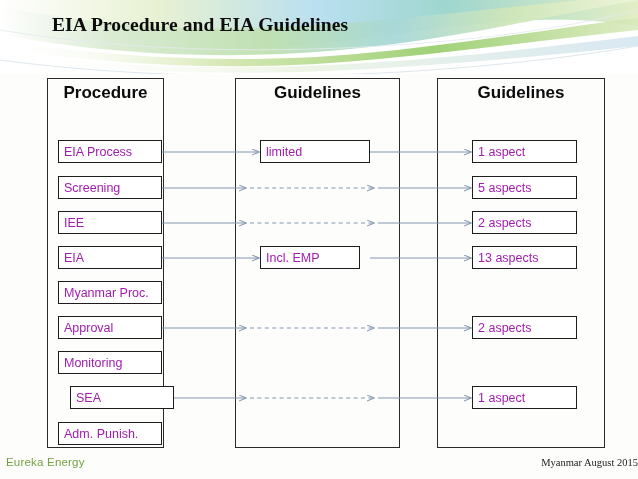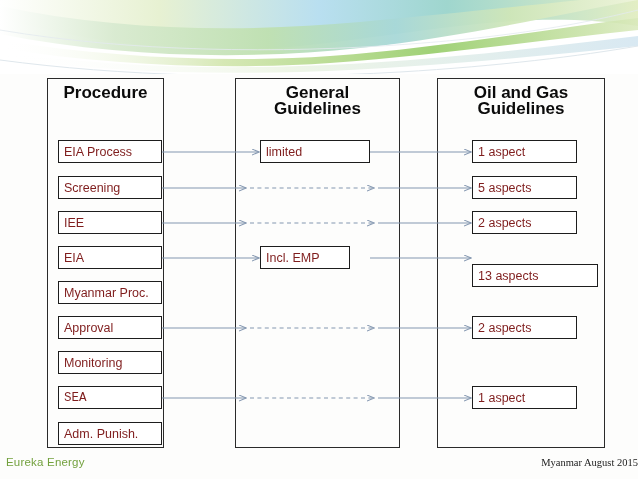--- a/index.html
+++ b/index.html
@@ -38,21 +38,21 @@
   .col-header{
     position:absolute;left:0;right:0;top:6px;
     text-align:center;font-weight:bold;font-size:17px;color:#0b0b0b;
     line-height:15.5px;font-family:"Liberation Sans", sans-serif;
   }
 
   
   .node{
     position:absolute;box-sizing:border-box;
     border:1.2px solid #1d1d1d;background:#ffffff;
-    font-size:12.5px;color:#7f1d1d;
+    font-size:12.5px;color:#a21caf;
     line-height:22px;height:23px;
     padding-left:5px;white-space:nowrap;overflow:hidden;
     font-family:"Liberation Sans", sans-serif;
   }
 
   
   #connectors{position:absolute;left:0;top:0;width:638px;height:479px;pointer-events:none;}
 
   
   #footer-left{
@@ -106,36 +106,35 @@
       <path d="M 0,-6 L 638,-6 L 638,26 C 520,8 420,34 300,46 C 200,56 90,44 0,18 Z" fill="url(#gB)"></path>
       <path d="M 638,0 C 560,14 470,36 360,48 C 250,60 120,58 0,34 L 0,6 C 120,32 250,32 360,22 C 470,12 560,2 638,-6 Z" fill="url(#gA)" opacity="0.95"></path>
       <path d="M 638,18 C 540,30 440,48 330,56 C 230,63 110,58 0,40 L 0,48 C 110,66 230,70 330,63 C 440,55 540,40 638,30 Z" fill="url(#gC)" opacity="0.85"></path>
       <path d="M 638,36 C 520,50 420,62 300,66 C 190,70 90,64 0,52 L 0,58 C 90,70 190,75 300,72 C 420,68 520,58 638,46 Z" fill="url(#gD)" opacity="0.8"></path>
       <path d="M 0,60 C 120,76 260,80 400,72 C 500,66 580,56 638,46" fill="none" stroke="#dfe7ec" stroke-width="1"></path>
       <path d="M 0,30 C 130,52 280,54 410,44 C 520,36 590,22 638,10" fill="none" stroke="#e3eaef" stroke-width="0.8"></path>
     </svg>
   </div>
 
   <div id="title-block">
+    <div id="slide-title">EIA Procedure and EIA Guidelines</div>
   </div>
 
   <div class="column" id="col-procedure">
     <div class="col-header">Procedure</div>
   </div>
 
   <div class="column" id="col-general">
     <div class="col-header">
-      <div>General</div>
       <div>Guidelines</div>
     </div>
   </div>
 
   <div class="column" id="col-oilgas">
     <div class="col-header">
-      <div>Oil and Gas</div>
       <div>Guidelines</div>
     </div>
   </div>
 
   <svg id="connectors" viewBox="0 0 638 479" xmlns="http://www.w3.org/2000/svg">
       <defs>
         <marker id="ah" markerWidth="7" markerHeight="7" refX="6.2" refY="3" orient="auto" markerUnits="strokeWidth">
           <path d="M0,0.4 L6.4,3 L0,5.6" fill="none" stroke="#8497b0" stroke-width="0.9"></path>
         </marker>
       </defs>
@@ -158,28 +157,28 @@
     </svg>
 
   <div id="nodes-layer">
       <div class="node" style="left: 58px; width: 104px; top: 140px;">EIA Process</div>
       <div class="node" style="left: 58px; width: 104px; top: 176px;">Screening</div>
       <div class="node" style="left: 58px; width: 104px; top: 211px;">IEE</div>
       <div class="node" style="left: 58px; width: 104px; top: 246px;">EIA</div>
       <div class="node" style="left: 58px; width: 104px; top: 281px;">Myanmar Proc.</div>
       <div class="node" style="left: 58px; width: 104px; top: 316px;">Approval</div>
       <div class="node" style="left: 58px; width: 104px; top: 351px;">Monitoring</div>
-      <div class="node" style="left: 58px; width: 104px; top: 386px; font-family: Liberation Mono, monospace;">SEA</div>
+      <div class="node" style="left: 70px; width: 104px; top: 386px;">SEA</div>
       <div class="node" style="left: 58px; width: 104px; top: 422px;">Adm. Punish.</div>
       <div class="node" style="left: 260px; width: 110px; top: 140px;">limited</div>
-      <div class="node" style="left: 260px; width: 90px; top: 246px;">Incl. EMP</div>
+      <div class="node" style="left: 260px; width: 100px; top: 246px;">Incl. EMP</div>
       <div class="node" style="left: 472px; width: 105px; top: 140px;">1 aspect</div>
       <div class="node" style="left: 472px; width: 105px; top: 176px;">5 aspects</div>
       <div class="node" style="left: 472px; width: 105px; top: 211px;">2 aspects</div>
-      <div class="node" style="left: 472px; width: 126px; top: 264px;">13 aspects</div>
+      <div class="node" style="left: 472px; width: 105px; top: 246px;">13 aspects</div>
       <div class="node" style="left: 472px; width: 105px; top: 316px;">2 aspects</div>
       <div class="node" style="left: 472px; width: 105px; top: 386px;">1 aspect</div>
     </div>
 
   <div id="footer-left">Eureka Energy</div>
   <div id="footer-right">Myanmar August 2015</div>
 
 </div>
 
 </body></html>

